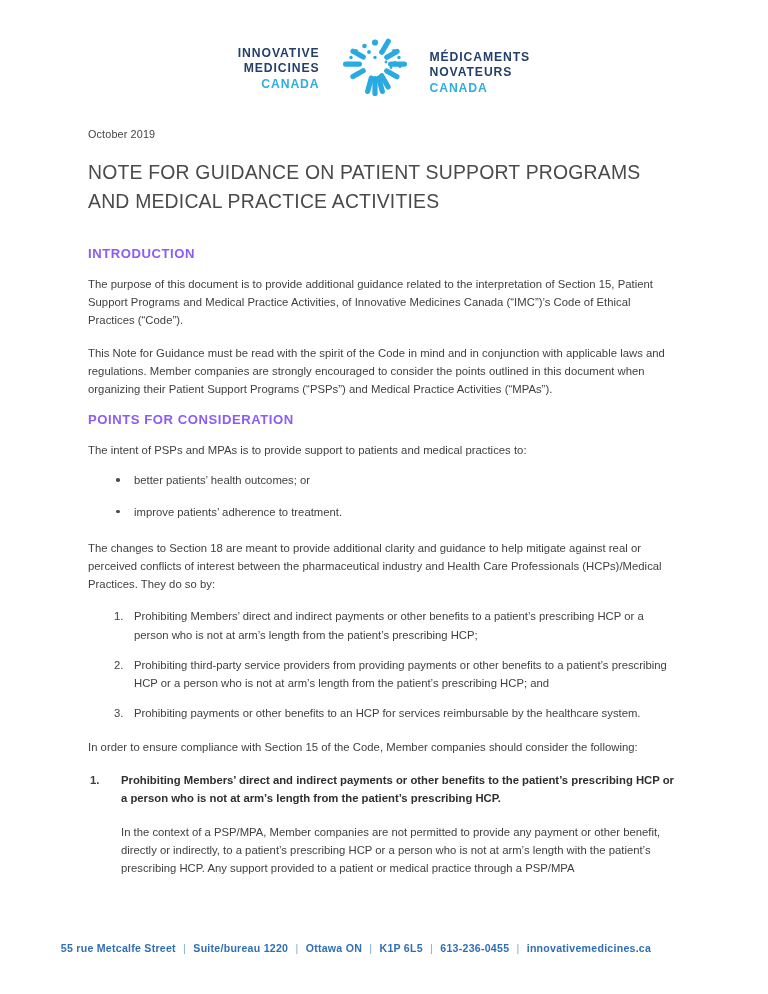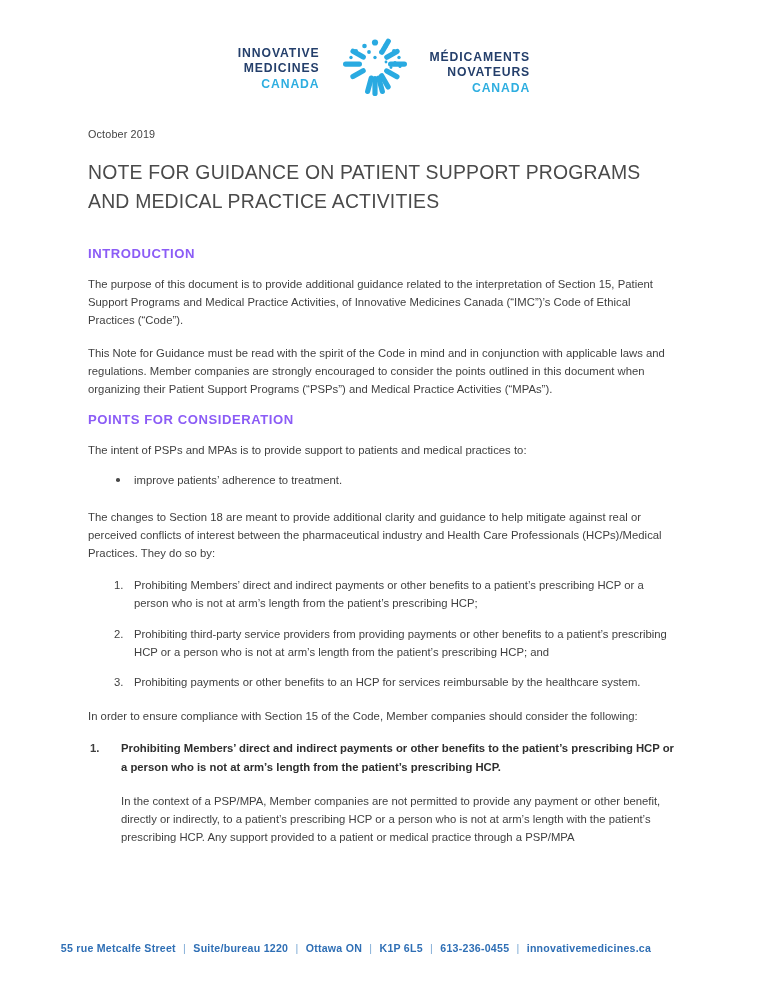--- a/index.html
+++ b/index.html
@@ -37,21 +37,21 @@
     gap: 22px;
   }
   .logo-text {
     font-size: 12.2px;
     font-weight: bold;
     letter-spacing: 0.9px;
     line-height: 15.5px;
     color: #243f6b;
   }
   .logo-text.left  { text-align: right; }
-  .logo-text.right { text-align: right; margin-top: 8px; }
+  .logo-text.right { text-align: left; margin-top: 8px; }
   .logo-text .ca {
     color: #2eaee0;
   }
   .burst {
     width: 66px;
     height: 62px;
     flex: 0 0 auto;
   }
 
   
@@ -262,20 +262,24 @@
     <h2 class="section-heading">INTRODUCTION</h2>
     <p class="body-text">The purpose of this document is to provide additional guidance related to the interpretation of Section 15, Patient Support Programs and Medical Practice Activities, of Innovative Medicines Canada (“IMC”)’s Code of Ethical Practices (“Code”).</p>
     <p class="body-text">This Note for Guidance must be read with the spirit of the Code in mind and in conjunction with applicable laws and regulations. Member companies are strongly encouraged to consider the points outlined in this document when organizing their Patient Support Programs (“PSPs”) and Medical Practice Activities (“MPAs”).</p>
 
     <h2 class="section-heading gap-before">POINTS FOR CONSIDERATION</h2>
     <p class="body-text tight">The intent of PSPs and MPAs is to provide support to patients and medical practices to:</p>
 
     <ul class="bullets">
       <li>
         <span class="dot"></span>
+        <span>better patients’ health outcomes; or</span>
+      </li>
+      <li>
+        <span class="dot"></span>
         <span>improve patients’ adherence to treatment.</span>
       </li>
     </ul>
 
     <p class="body-text" style="margin-top:18px;">The changes to Section 18 are meant to provide additional clarity and guidance to help mitigate against real or perceived conflicts of interest between the pharmaceutical industry and Health Care Professionals (HCPs)/Medical Practices. They do so by:</p>
 
     <ol class="numbered">
       <li>
         <span class="num">1.</span>
         <span>Prohibiting Members’ direct and indirect payments or other benefits to a patient’s prescribing HCP or a person who is not at arm’s length from the patient’s prescribing HCP;</span>

